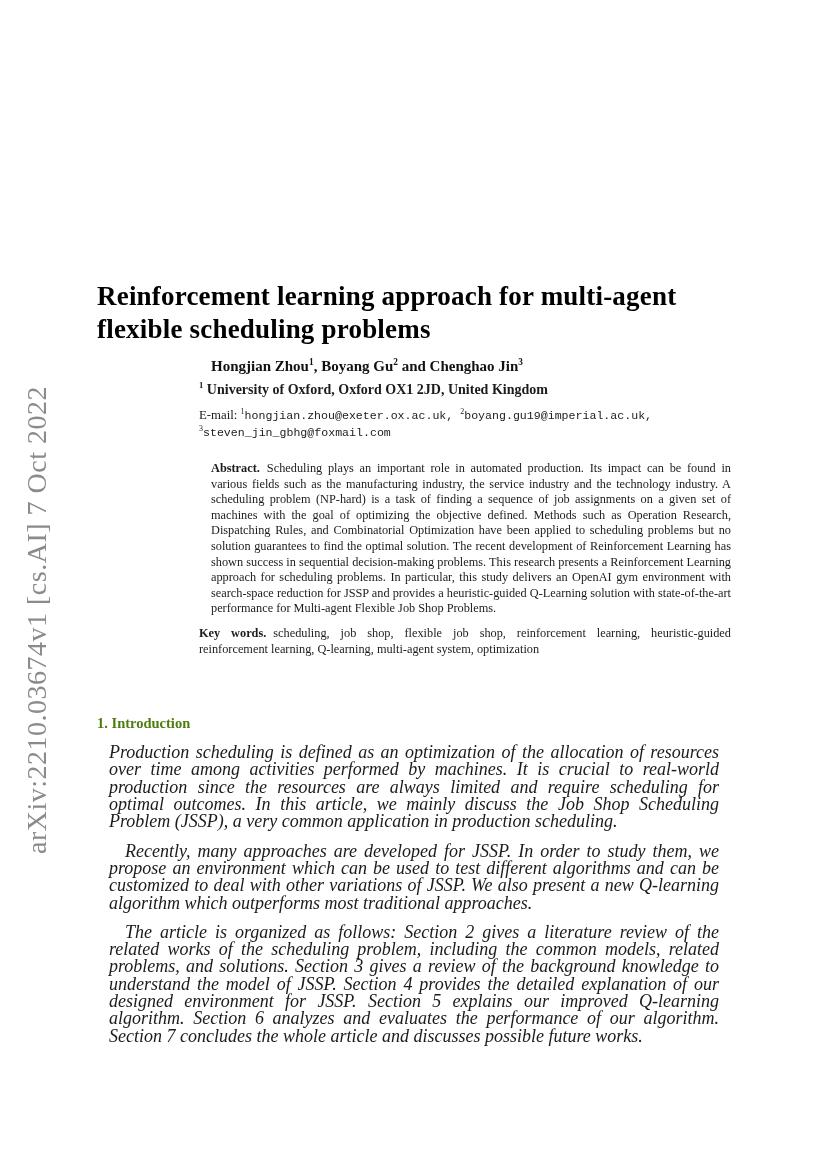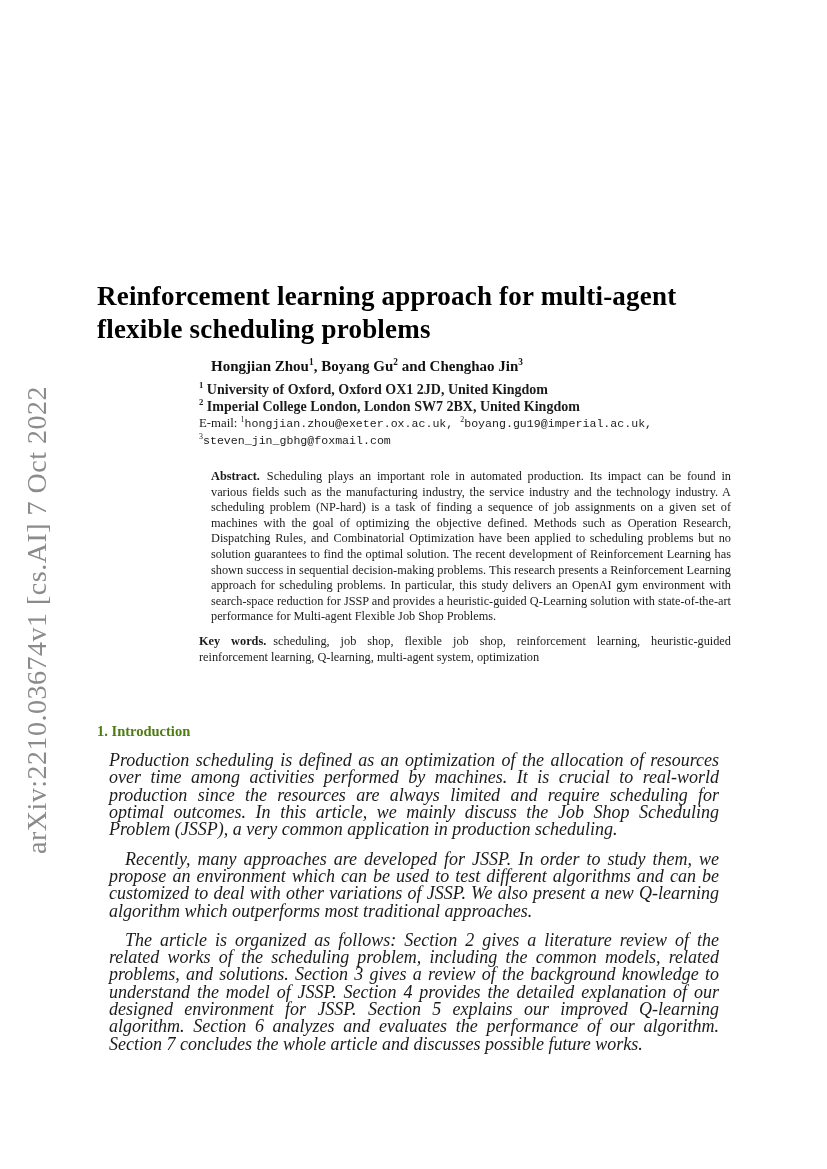--- a/index.html
+++ b/index.html
@@ -53,20 +53,21 @@
     font-size: 0.62em;
     line-height: 0;
   }
   .affil {
     font-size: 14px;
     line-height: 17px;
     margin: 0;
     font-weight: bold;
   }
   .email-block {
+    margin-top: 9px;
     font-size: 12.8px;
     line-height: 17px;
   }
   .mono {
     font-family: "Liberation Mono", "DejaVu Sans Mono", monospace;
     font-size: 11.6px;
   }
   .abstract {
     margin: 20px 0 0 12px;
     font-size: 12.3px;
@@ -109,21 +110,20 @@
   <main class="content">
 
     <h1 class="title">Reinforcement learning approach for multi-agent flexible scheduling problems</h1>
 
     <section class="front-matter">
 
       <p class="authors"><span>Hongjian Zhou</span><sup>1</sup><span>, Boyang Gu</span><sup>2</sup><span> and Chenghao Jin</span><sup>3</sup></p>
 
       <div class="affiliations">
         <p class="affil"><sup>1</sup><span> University of Oxford, Oxford OX1 2JD, United Kingdom</span></p>
-        <p class="affil"><sup>2</sup><span> Imperial College London, London SW7 2BX, United Kingdom</span></p>
       </div>
 
       <div class="email-block"><span class="email-label">E-mail: </span><sup>1</sup><span class="mono">hongjian.zhou@exeter.ox.ac.uk</span><span class="mono">, </span> <sup>2</sup><span class="mono">boyang.gu19@imperial.ac.uk</span><span class="mono">,</span><br><sup>3</sup><span class="mono">steven_jin_gbhg@foxmail.com</span></div>
 
       <p class="abstract"><span class="label">Abstract.</span><span>Scheduling plays an important role in automated production. Its impact can be found in various fields such as the manufacturing industry, the service industry and the technology industry. A scheduling problem (NP-hard) is a task of finding a sequence of job assignments on a given set of machines with the goal of optimizing the objective defined. Methods such as Operation Research, Dispatching Rules, and Combinatorial Optimization have been applied to scheduling problems but no solution guarantees to find the optimal solution. The recent development of Reinforcement Learning has shown success in sequential decision-making problems. This research presents a Reinforcement Learning approach for scheduling problems. In particular, this study delivers an OpenAI gym environment with search-space reduction for JSSP and provides a heuristic-guided Q-Learning solution with state-of-the-art performance for Multi-agent Flexible Job Shop Problems.</span></p>
 
       <p class="keywords"><span class="label">Key words.</span><span>scheduling, job shop, flexible job shop, reinforcement learning, heuristic-guided reinforcement learning, Q-learning, multi-agent system, optimization</span></p>
 
     </section>
 

